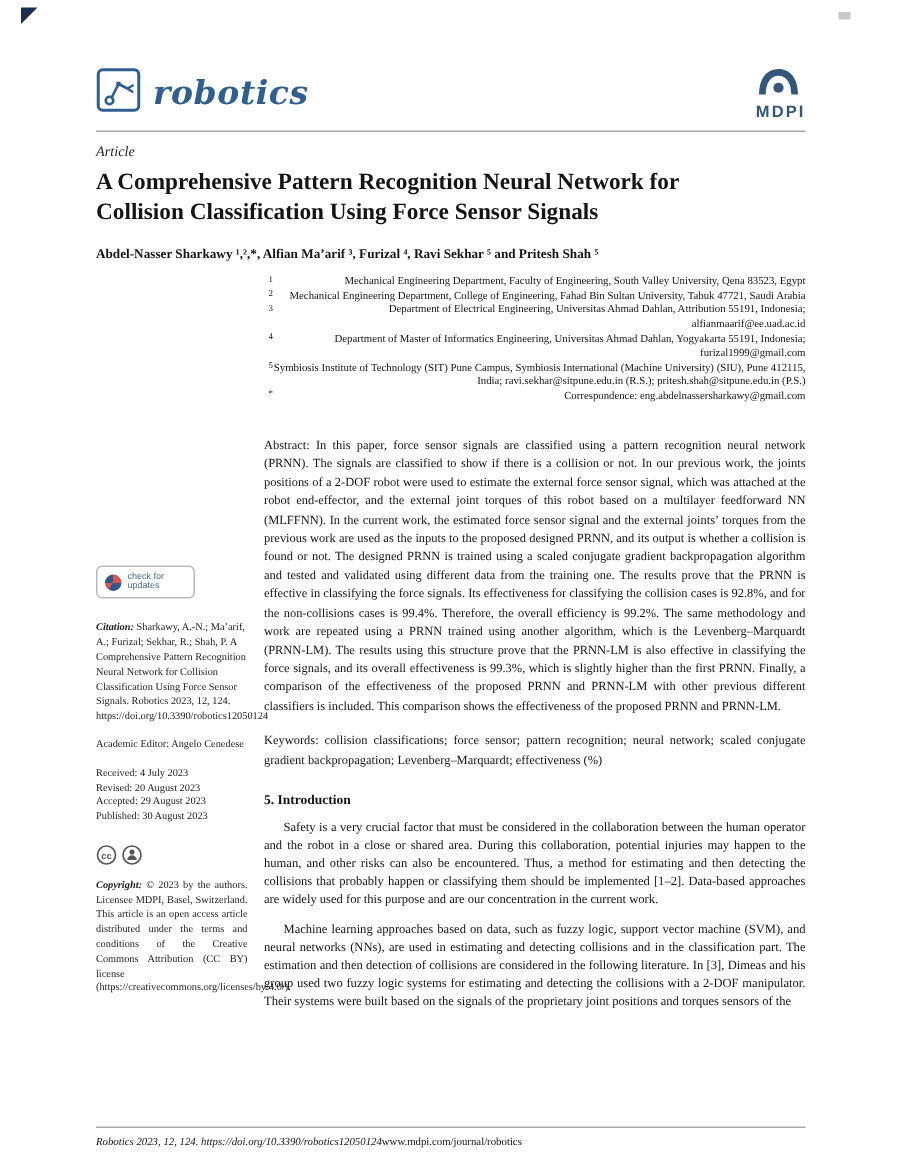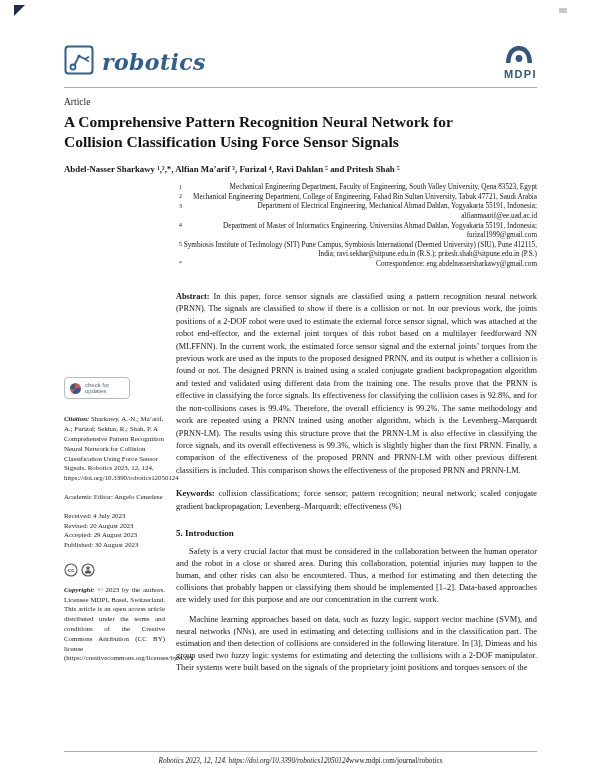--- a/index.html
+++ b/index.html
@@ -12,55 +12,55 @@
   .corner-right{position:absolute;right:33px;top:8px;width:8px;height:5px;background:#c9c9c9;}
 
   .hdr{display:flex;justify-content:space-between;align-items:center;height:36px;}
   .jlogo{display:flex;align-items:center;gap:8px;}
   .jname{font-family:"DejaVu Serif","Liberation Serif",serif;font-style:italic;font-weight:700;
     font-size:22px;color:#2f5f8f;letter-spacing:.4px;}
   .mdpi{display:flex;flex-direction:column;align-items:flex-start;line-height:1;color:#33567d;}
   .mdpi-text{font-family:"Liberation Sans",sans-serif;font-weight:700;font-size:11px;letter-spacing:1.4px;margin-top:2px;}
 
   .hrule{border-bottom:1px solid #a9a9a9;margin-top:7px;}
-  .article-type{font-size:9.5px;margin-top:9px;color:#222;}
+  .article-type{font-style:italic;font-size:9.5px;margin-top:9px;color:#222;}
   .title{font-size:15.5px;font-weight:700;line-height:1.3;margin-top:5px;max-width:473px;}
   .authors{font-size:8.8px;font-weight:700;margin-top:12px;}
 
   .affs{margin-top:9px;margin-left:109px;text-align:right;}
   .aff-row{display:flex;font-size:7.2px;line-height:1.33;}
   .aff-num{width:9px;flex:none;font-size:5.9px;position:relative;top:.5px;}
   .aff-text{flex:1;}
 
   .cols{display:flex;margin-top:13px;align-items:flex-start;}
   .sidebar{width:101px;flex:none;padding-top:95px;font-size:6.9px;line-height:1.42;color:#1c1c1c;}
   .maincol{flex:1;margin-left:11px;min-width:0;}
 
   .abstract,.keywords{font-size:8.3px;line-height:1.5;text-align:justify;}
   .keywords{margin-top:11px;}
-  .lbl{font-weight:700;}
+  .lbl{font-weight:400;}
   .lbl-i{font-weight:700;font-style:italic;}
   .sec-heading{font-size:9px;font-weight:700;margin-top:15px;}
   .bodyp{font-size:8.4px;line-height:1.43;text-align:justify;margin-top:4px;}
   .indent{text-indent:13px;}
 
   .badge{width:66px;height:22px;border:1px solid #b9b9b9;border-radius:4px;display:flex;align-items:center;
     gap:4px;padding:0 5px;background:#fff;box-sizing:border-box;cursor:pointer;}
   .badge-icon{width:11px;height:11px;border-radius:50%;flex:none;
     background:conic-gradient(#d9534f 0 25%,#30588c 25% 60%,#d9534f 60% 75%,#30588c 75% 100%);}
   .badge-text{font-family:"Liberation Sans",sans-serif;font-size:6px;line-height:1.15;color:#4a6b8a;}
 
   .cit{margin-top:15px;}
   .sb-block{margin-top:9px;}
   .cc-row{display:flex;gap:3px;margin-top:13px;align-items:center;}
   .copyright{margin-top:5px;text-align:justify;}
 
   .footer{position:absolute;left:64px;right:63px;bottom:11px;}
   .f-rule{border-top:1px solid #a9a9a9;}
-  .f-row{display:flex;justify-content:center;font-size:7.2px;padding-top:5px;font-family:Liberation Serif, serif;}
+  .f-row{display:flex;justify-content:flex-start;font-size:7.2px;padding-top:5px;font-family:Liberation Serif, serif;}
   .f-left{font-style:italic;}
 </style>
 </head>
 <body>
 
 <div class="page">
 
   <div class="corner-left"></div>
   <div class="corner-right"></div>
 
@@ -88,42 +88,42 @@
     </div>
   </div>
 
   <div class="hrule"></div>
 
   <div class="article-type">Article</div>
 
   <h1 class="title"><span>A Comprehensive Pattern Recognition Neural Network for</span><br>
   <span>Collision Classification Using Force Sensor Signals</span></h1>
 
-  <div class="authors">Abdel-Nasser Sharkawy ¹,²,*, Alfian Ma’arif ³, Furizal ⁴, Ravi Dahlan ⁵ and Pritesh Shah ⁵</div>
+  <div class="authors">Abdel-Nasser Sharkawy ¹,²,*, Alfian Ma’arif ³, Furizal ⁴, Ravi Sekhar ⁵ and Pritesh Shah ⁵</div>
 
   <div class="affs">
     <div class="aff-row">
       <span class="aff-num">1</span>
       <span class="aff-text">Mechanical Engineering Department, Faculty of Engineering, South Valley University, Qena 83523, Egypt</span>
     </div>
     <div class="aff-row">
       <span class="aff-num">2</span>
       <span class="aff-text">Mechanical Engineering Department, College of Engineering, Fahad Bin Sultan University, Tabuk 47721, Saudi Arabia</span>
     </div>
     <div class="aff-row">
       <span class="aff-num">3</span>
-      <span class="aff-text">Department of Electrical Engineering, Mechanical Ahmad Dahlan, Yogyakarta 55191, Indonesia; alfianmaarif@ee.uad.ac.id</span>
+      <span class="aff-text">Department of Electrical Engineering, Universitas Ahmad Dahlan, Attribution 55191, Indonesia; alfianmaarif@ee.uad.ac.id</span>
     </div>
     <div class="aff-row">
       <span class="aff-num">4</span>
       <span class="aff-text">Department of Master of Informatics Engineering, Universitas Ahmad Dahlan, Yogyakarta 55191, Indonesia; furizal1999@gmail.com</span>
     </div>
     <div class="aff-row">
       <span class="aff-num">5</span>
-      <span class="aff-text">Symbiosis Institute of Technology (SIT) Pune Campus, Symbiosis International (Deemed University) (SIU), Pune 412115, India; ravi.sekhar@sitpune.edu.in (R.S.); pritesh.shah@sitpune.edu.in (P.S.)</span>
+      <span class="aff-text">Symbiosis Institute of Technology (SIT) Pune Campus, Symbiosis International (Machine University) (SIU), Pune 412115, India; ravi.sekhar@sitpune.edu.in (R.S.); pritesh.shah@sitpune.edu.in (P.S.)</span>
     </div>
     <div class="aff-row">
       <span class="aff-num">*</span>
       <span class="aff-text">Correspondence: eng.abdelnassersharkawy@gmail.com</span>
     </div>
   </div>
 
   <div class="cols">
 
     <aside class="sidebar">

